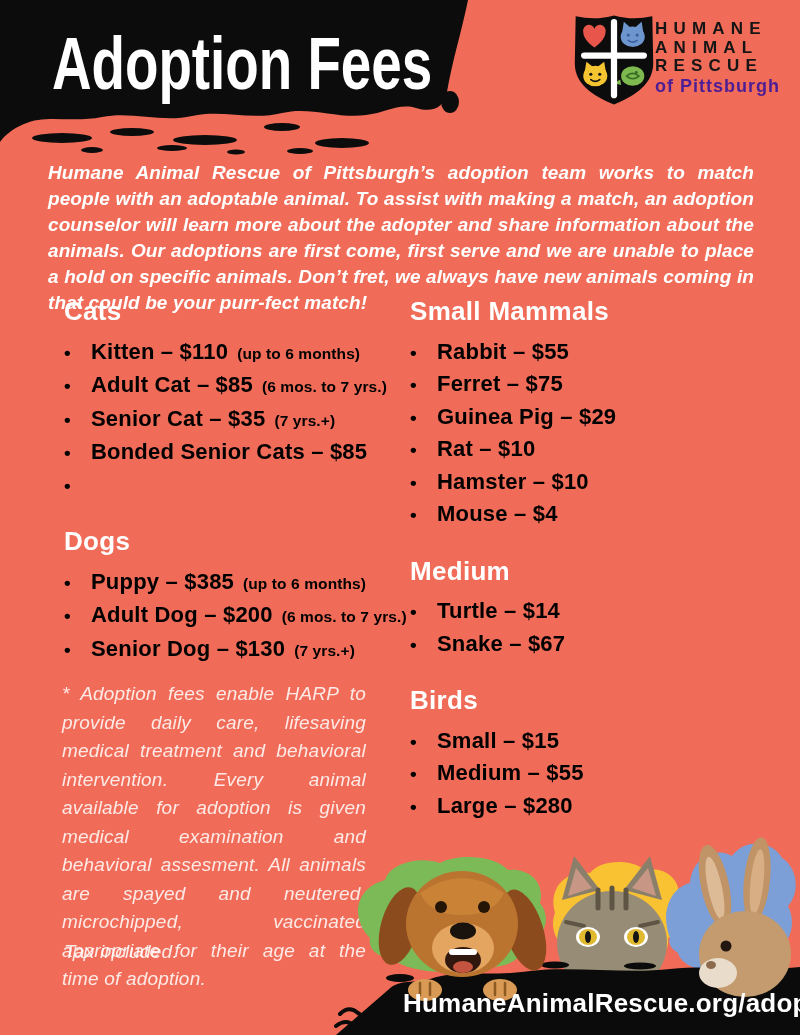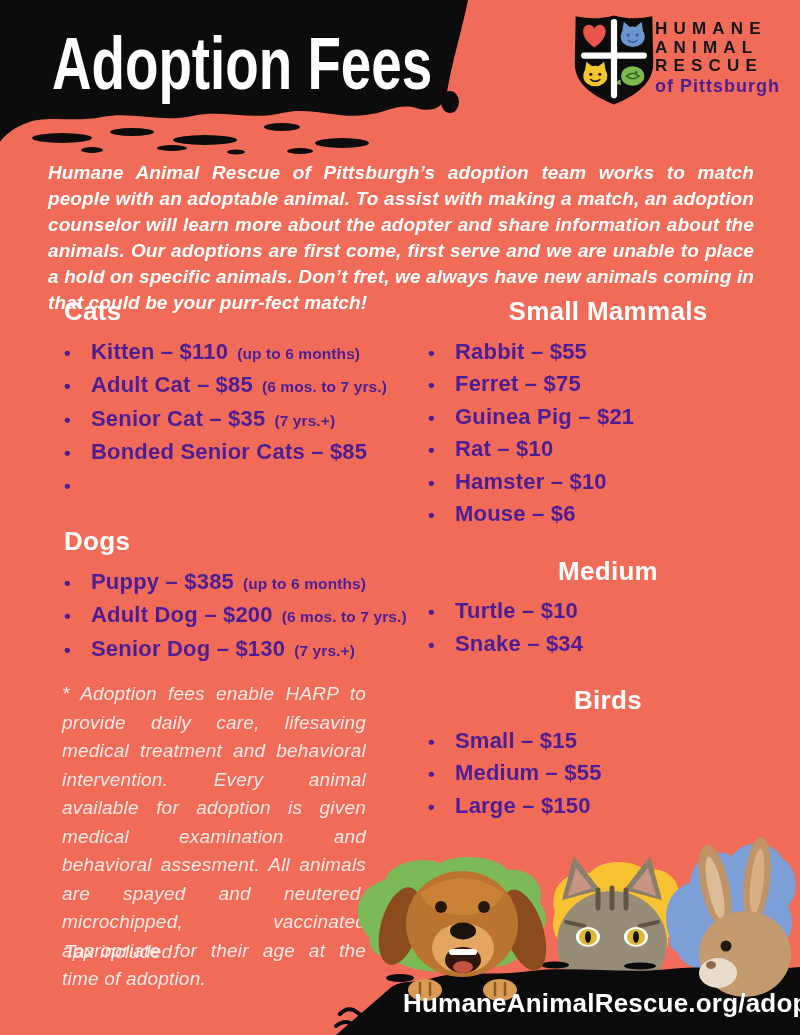--- a/index.html
+++ b/index.html
@@ -34,29 +34,29 @@
   
   #intro{
     left:48px;top:160px;width:706px;
     color:#FFFFFF;font-size:19px;line-height:26px;
     font-style:italic;font-weight:bold;text-align:justify;
     letter-spacing:0.1px;
   }
 
   
   #col-left{left:48px;top:297px;width:372px;margin-left:16px;}
-  #col-right{left:428px;top:297px;width:360px;text-align:center;}
+  #col-right{left:410px;top:297px;width:360px;}
   .section + .section{margin-top:28px;}
   .section h2{
     margin:0 0 12px 0;font-size:26px;font-weight:bold;color:#FFFFFF;
     line-height:1.1;letter-spacing:0.3px;
   }
   .fee-item{
     display:flex;align-items:baseline;margin-bottom:4px;
-    color:#4c1d95;font-weight:bold;font-size:22px;line-height:27.5px;
+    color:#000000;font-weight:bold;font-size:22px;line-height:27.5px;
     letter-spacing:0.2px;
   }
   .bullet{width:27px;flex:0 0 auto;text-align:left;}
   .bullet::before{content:"\2022";font-size:19px;}
   .fee-note{font-size:15.5px;margin-left:9px;letter-spacing:0.1px;}
 
   
   #footnote{
     left:62px;top:680px;width:304px;
     color:rgba(255,255,255,0.85);font-size:19px;line-height:28.5px;
@@ -198,67 +198,67 @@
       <span>Rabbit – $55</span>
       <span class="fee-note"></span>
     </div>
     <div class="fee-item">
       <span class="bullet"></span>
       <span>Ferret – $75</span>
       <span class="fee-note"></span>
     </div>
     <div class="fee-item">
       <span class="bullet"></span>
-      <span>Guinea Pig – $21</span>
+      <span>Guinea Pig – $29</span>
       <span class="fee-note"></span>
     </div>
     <div class="fee-item">
       <span class="bullet"></span>
       <span>Rat – $10</span>
       <span class="fee-note"></span>
     </div>
     <div class="fee-item">
       <span class="bullet"></span>
       <span>Hamster – $10</span>
       <span class="fee-note"></span>
     </div>
     <div class="fee-item">
       <span class="bullet"></span>
-      <span>Mouse – $6</span>
+      <span>Mouse – $4</span>
       <span class="fee-note"></span>
     </div>
   </div>
   <div class="section">
     <h2>Medium</h2>
     <div class="fee-item">
       <span class="bullet"></span>
-      <span>Turtle – $10</span>
-      <span class="fee-note"></span>
-    </div>
-    <div class="fee-item">
-      <span class="bullet"></span>
-      <span>Snake – $34</span>
+      <span>Turtle – $14</span>
+      <span class="fee-note"></span>
+    </div>
+    <div class="fee-item">
+      <span class="bullet"></span>
+      <span>Snake – $67</span>
       <span class="fee-note"></span>
     </div>
   </div>
   <div class="section">
     <h2>Birds</h2>
     <div class="fee-item">
       <span class="bullet"></span>
       <span>Small – $15</span>
       <span class="fee-note"></span>
     </div>
     <div class="fee-item">
       <span class="bullet"></span>
       <span>Medium – $55</span>
       <span class="fee-note"></span>
     </div>
     <div class="fee-item">
       <span class="bullet"></span>
-      <span>Large – $150</span>
+      <span>Large – $280</span>
       <span class="fee-note"></span>
     </div>
   </div>
 </div>
 
 <div id="footnote" class="abs">* Adoption fees enable HARP to provide daily care, lifesaving medical treatment and behavioral intervention. Every animal available for adoption is given medical examination and behavioral assesment. All animals are spayed and neutered, microchipped, vaccinated appropriate for their age at the time of adoption.</div>
 <div id="tax-note" class="abs">Tax included.</div>
 
 <svg id="bottom-scene" class="abs" viewBox="0 0 470 217" width="470" height="217" aria-hidden="true">
 

